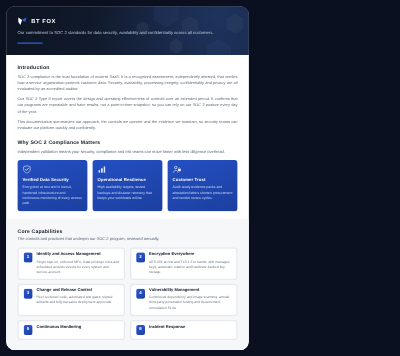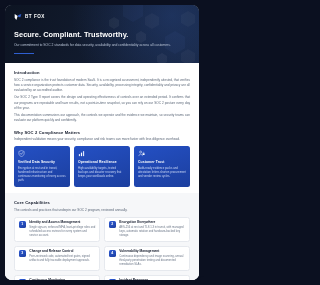--- a/index.html
+++ b/index.html
@@ -171,21 +171,20 @@
       </div>
 
       <div class="brandrow">
         <svg class="logomark" viewBox="0 0 24 24" aria-hidden="true">
           <path d="M2 3 L11 9 L7 21 L2 14 Z" fill="#ffffff"></path>
           <path d="M12 7 L22 3 L19 13 L13 12 Z" fill="#2f5fd0"></path>
         </svg>
         <div class="brandname">BT FOX</div>
       </div>
 
-      <div class="hero-title">Secure. Compliant. Trustworthy.</div>
       <div class="hero-sub">Our commitment to SOC 2 standards for data security, availability and confidentiality across all customers.</div>
       <div class="hero-rule"></div>
     </div>
 
     <div class="body">
 
       <div class="block">
         <div class="sec-title">Introduction</div>
         <p class="para">SOC 2 compliance is the trust foundation of modern SaaS. It is a recognized assessment, independently attested, that verifies how a service organization protects customer data. Security, availability, processing integrity, confidentiality and privacy are all evaluated by an accredited auditor.</p>
         <p class="para">Our SOC 2 Type II report covers the design and operating effectiveness of controls over an extended period. It confirms that our programs are repeatable and have results, not a point-in-time snapshot, so you can rely on our SOC 2 posture every day of the year.</p>

